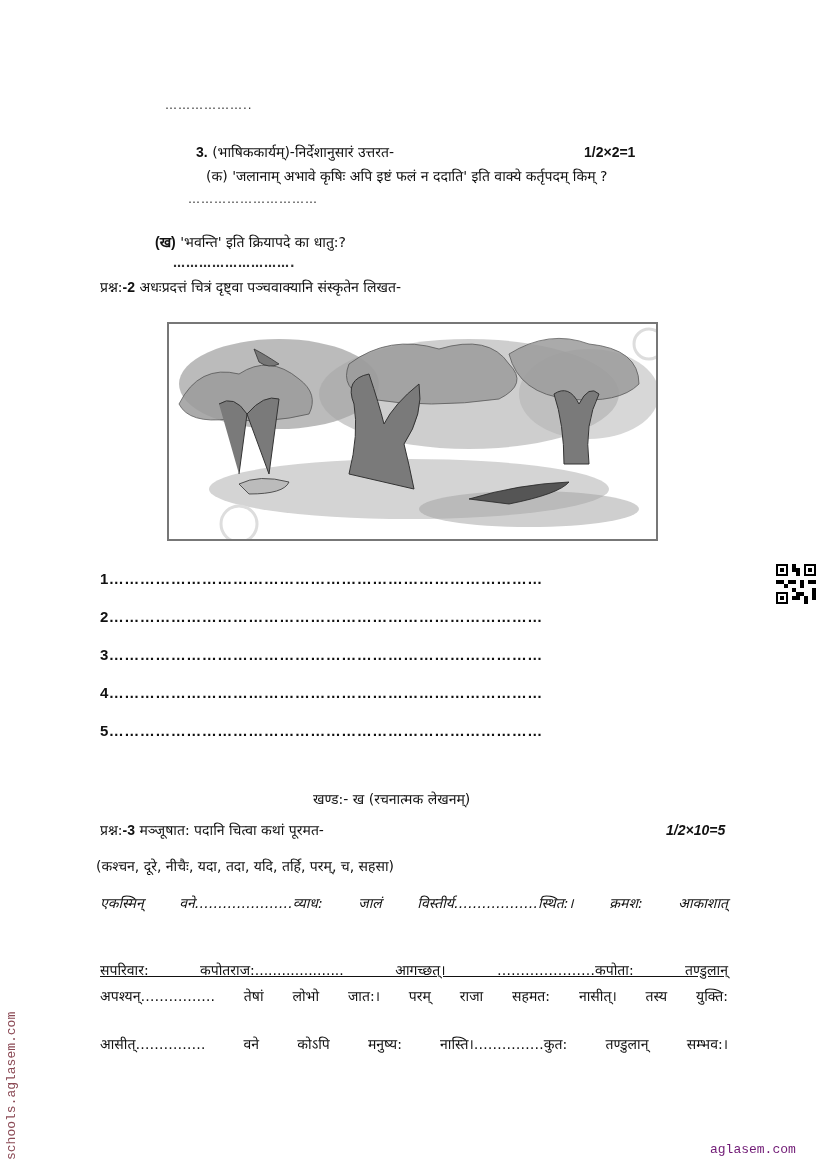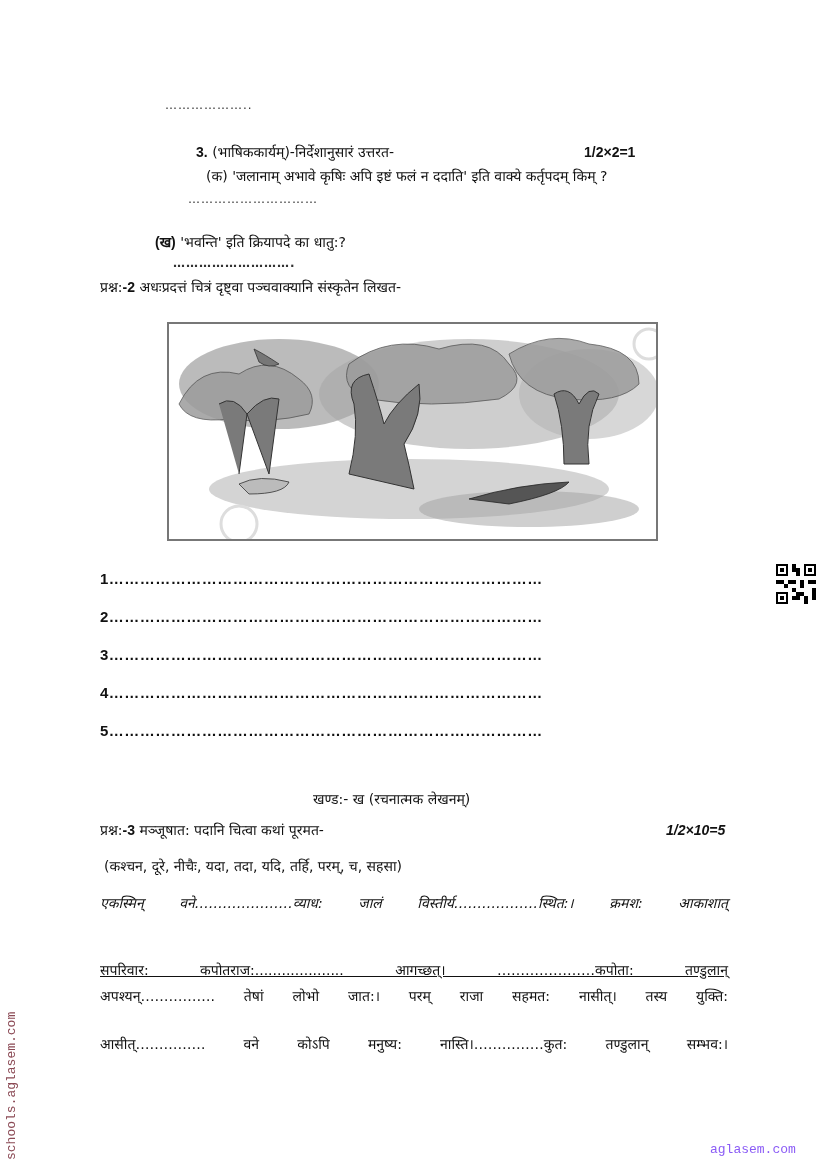--- a/index.html
+++ b/index.html
@@ -21,21 +21,21 @@
       position: absolute; left: 100px; width: 628px; font-size: 14px;
       text-align: justify; text-align-last: justify; white-space: nowrap;
     }
     .qr { position: absolute; left: 776px; top: 564px; width: 40px; height: 40px; }
     .wm-left {
       position: absolute; left: 4px; top: 1160px; transform-origin: 0 0; transform: rotate(-90deg);
       font-family: "Liberation Mono", monospace; font-size: 13px; color: #8b4a55; white-space: nowrap;
     }
     .wm-right {
       position: absolute; left: 710px; top: 1142px; font-family: "Liberation Mono", monospace;
-      font-size: 13px; color: #8b5cf6;
+      font-size: 13px; color: #701a75;
     }
   </style>
 </head>
 <body>
 
 <div class="abs dots" style="left:165px;top:98px;">………………..</div>
 
 <div class="abs q" style="left:148px;top:142px;margin-left:48px;">
   <span class="b">3.</span>
   <span>(भाषिककार्यम्)-निर्देशानुसारं उत्तरत-</span>
@@ -125,21 +125,21 @@
     <rect x="2" y="5" width="1" height="1" fill="#000"></rect>
 </svg>
 
 <div class="abs q" style="left:313px;top:789px;">खण्ड:- ख (रचनात्मक लेखनम्)</div>
 
 <div class="abs q" style="left:100px;top:820px;">
   <span>प्रश्न:</span><span class="b">-3</span>
   <span>मञ्जूषात: पदानि चित्वा कथां पूरमत-</span>
 </div>
 <div class="abs marks" style="left:666px;top:822px;font-style:italic;">1/2×10=5</div>
-<div class="abs q" style="left:104px;top:856px;">(कश्चन, दूरे, नीचैः, यदा, तदा, यदि, तर्हि, परम्, च, सहसा)</div>
+<div class="abs q" style="left:96px;top:856px;">(कश्चन, दूरे, नीचैः, यदा, तदा, यदि, तर्हि, परम्, च, सहसा)</div>
 
 <div class="story-line" style="top:893px;font-style:italic;">एकस्मिन् वने…………………व्याध: जालं विस्तीर्य………………स्थित:। क्रमश: आकाशात्</div>
 <div class="story-line" style="top:960px;text-decoration:underline;">सपरिवार: कपोतराज:.................... आगच्छत्। …………………कपोता: तण्डुलान्</div>
 <div class="story-line" style="top:986px;">अपश्यन्……………. तेषां लोभो जात:। परम् राजा सहमत: नासीत्। तस्य युक्ति:</div>
 <div class="story-line" style="top:1034px;">आसीत्…………… वने कोऽपि मनुष्य: नास्ति।……………कुत: तण्डुलान् सम्भव:।</div>
 
 <div class="wm-left">schools.aglasem.com</div>
 <div class="wm-right">aglasem.com</div>
 
 </body></html>

